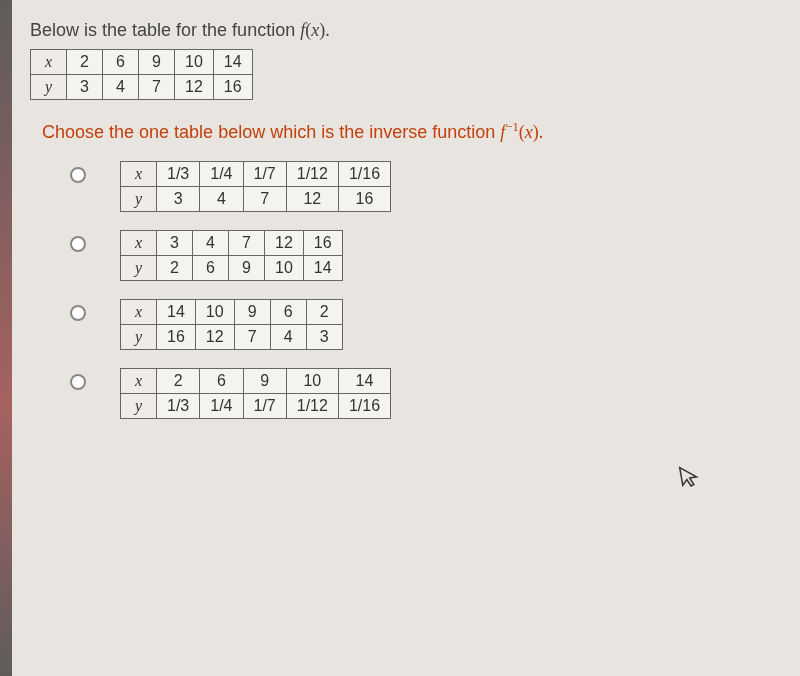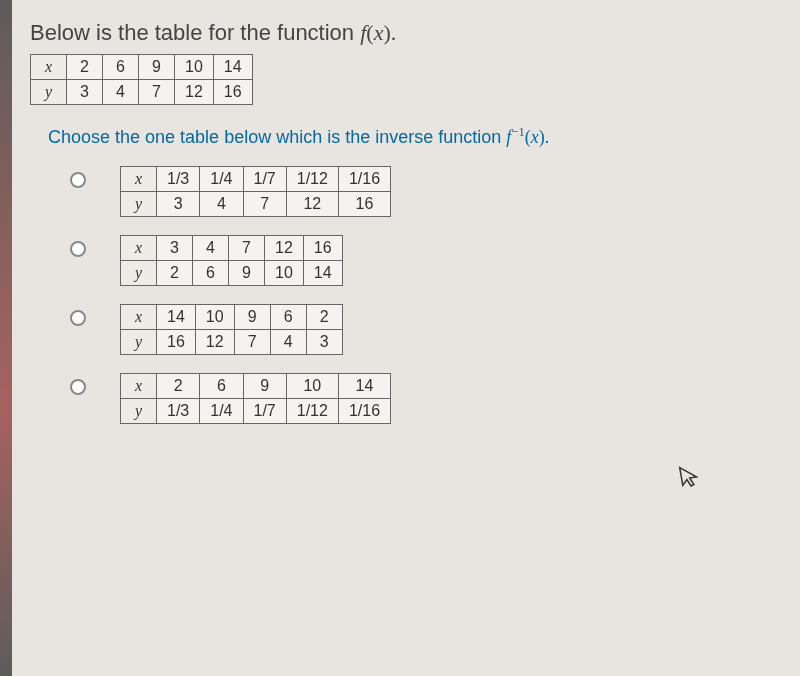--- a/index.html
+++ b/index.html
@@ -6,21 +6,21 @@
     body {
       font-family: Arial, Helvetica, sans-serif;
       background: #e8e4e0;
       width: 800px;
       height: 676px;
       padding: 20px 30px;
       color: #333;
       position: relative;
     }
     .prompt {
-      font-size: 22px;
+      font-size: 18px;
       margin-bottom: 8px;
       color: #444;
     }
     .math-ital { font-style: italic; font-family: 'Times New Roman', serif; }
     .math-paren { font-family: 'Times New Roman', serif; }
     .sup { font-size: 0.7em; vertical-align: super; }
     table.data {
       border-collapse: collapse;
       margin: 4px 0 20px 0;
       background: #fff;
@@ -33,22 +33,22 @@
       min-width: 36px;
       background: #f5f3f0;
     }
     table.data td.hdr {
       font-style: italic;
       font-family: 'Times New Roman', serif;
       background: #efece8;
     }
     .secondary-prompt {
       font-size: 18px;
-      margin: 16px 0 18px 18px;
-      color: #0369a1;
+      margin: 16px 0 18px 12px;
+      color: #c2410c;
     }
     .option {
       display: flex;
       align-items: flex-start;
       margin-bottom: 18px;
       margin-left: 40px;
     }
     .radio {
       width: 16px;
       height: 16px;

